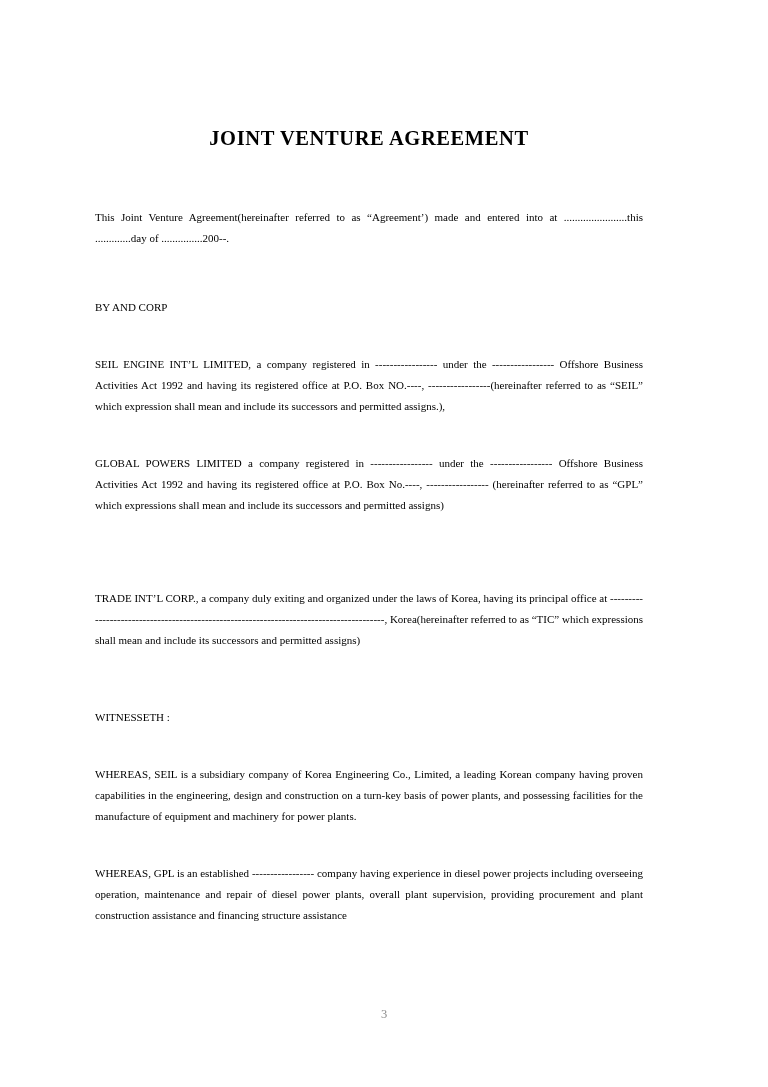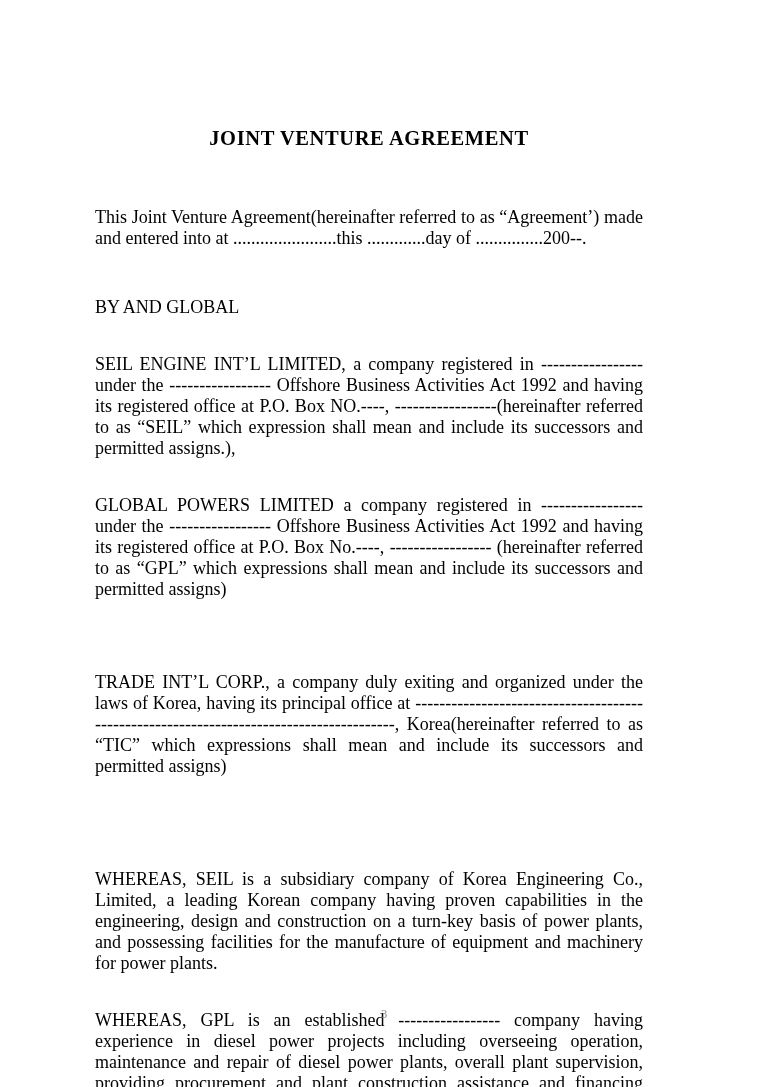--- a/index.html
+++ b/index.html
@@ -36,21 +36,21 @@
     text-align: center;
     font-weight: bold;
     font-size: 20.5px;
     letter-spacing: 0.6px;
     margin: 0;
     padding-top: 126px;
     line-height: 1.2;
   }
 
   .para {
-    font-size: 18px;
+    font-size: 11px;
     line-height: 21px;
     text-align: justify;
     text-justify: inter-word;
     margin: 0;
     -webkit-hyphens: none;
     hyphens: none;
   }
 
   
   .gap-lg   { height: 48px; }
@@ -76,39 +76,40 @@
   <div class="doc-body">
 
     <h1 class="doc-title">JOINT VENTURE AGREEMENT</h1>
 
     <div class="gap-xl"></div>
 
     <p class="para">This Joint Venture Agreement(hereinafter referred to as “Agreement’) made and entered into at .......................this .............day of ...............200--.</p>
 
     <div class="gap-lg"></div>
 
-    <p class="para">BY AND GLOBAL</p>
+    <p class="para">BY AND CORP</p>
 
     <div class="gap-md"></div>
 
     <p class="para">SEIL ENGINE INT’L LIMITED, a company registered in ----------------- under the ----------------- Offshore Business Activities Act 1992 and having its registered office at P.O. Box NO.----, -----------------(hereinafter referred to as “SEIL” which expression shall mean and include its successors and permitted assigns.),</p>
 
     <div class="gap-md"></div>
 
     <p class="para">GLOBAL POWERS LIMITED a company registered in ----------------- under the ----------------- Offshore Business Activities Act 1992 and having its registered office at P.O. Box No.----, ----------------- (hereinafter referred to as “GPL” which expressions shall mean and include its successors and permitted assigns)</p>
 
     <div class="gap-md"></div>
 
 
     <div class="gap-md"></div>
 
     <p class="para">TRADE INT’L CORP., a company duly exiting and organized under the laws of Korea, having its principal office at ----------------------------------------------------------------------------------------, Korea(hereinafter referred to as “TIC” which expressions shall mean and include its successors and permitted assigns)</p>
 
     <div class="gap-xl"></div>
 
+    <p class="para">WITNESSETH :</p>
 
     <div class="gap-md"></div>
 
     <p class="para">WHEREAS, SEIL is a subsidiary company of Korea Engineering Co., Limited, a leading Korean company having proven capabilities in the engineering, design and construction on a turn-key basis of power plants, and possessing facilities for the manufacture of equipment and machinery for power plants.</p>
 
     <div class="gap-md"></div>
 
     <p class="para">WHEREAS, GPL is an established ----------------- company having experience in diesel power projects including overseeing operation, maintenance and repair of diesel power plants, overall plant supervision, providing procurement and plant construction assistance and financing structure assistance</p>
 
     <div class="gap-md"></div>

